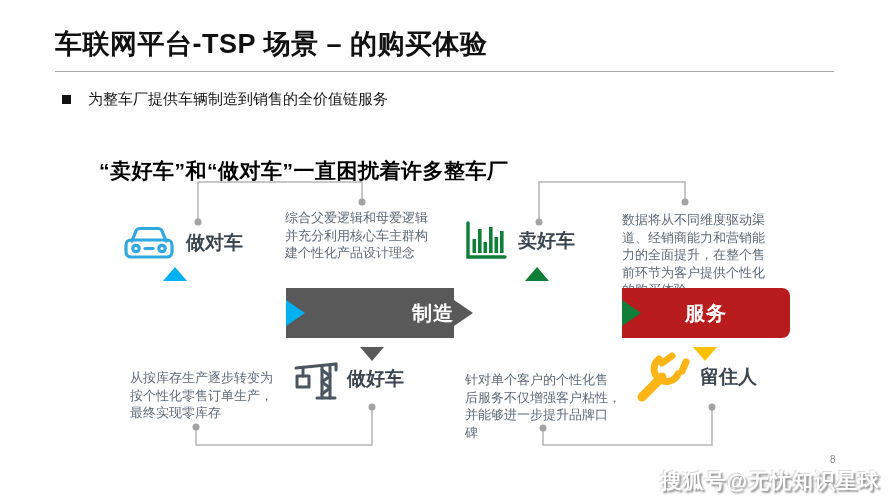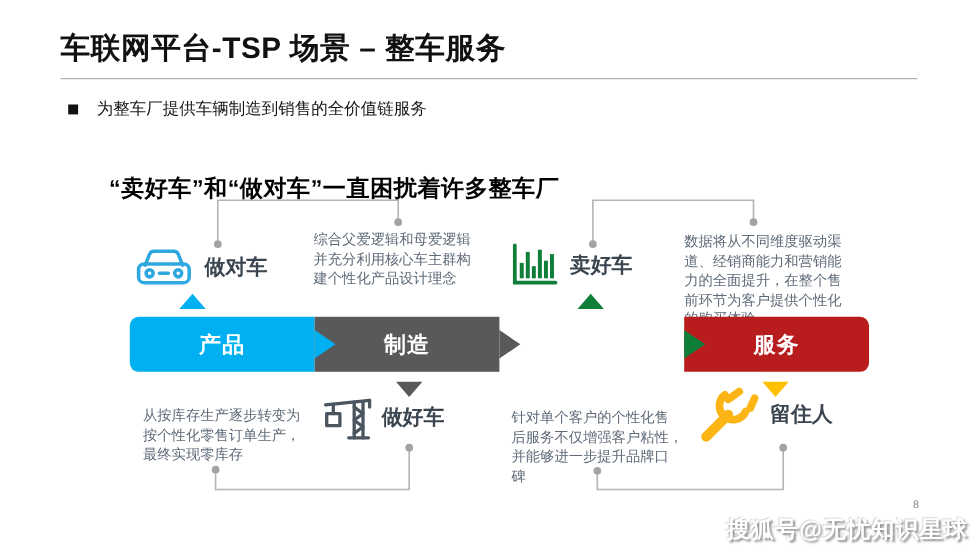--- a/index.html
+++ b/index.html
@@ -24,21 +24,21 @@
   
   .callout-label{font-size:19px;font-weight:bold;color:#3A4550;}
   .lbl-tl{left:186px;top:230px;}
   .lbl-tr{left:518px;top:228px;}
   .lbl-bl{left:347px;top:366px;}
   .lbl-br{left:700px;top:364px;}
   
   .stage{top:288px;height:50px;display:flex;align-items:center;justify-content:center;}
   .stage span{color:#fff;font-size:20px;font-weight:bold;letter-spacing:1px;}
   .st1{left:118px;width:168px;background:#00B0F0;border-radius:8px 0 0 8px;}
-  .st2{left:286px;width:168px;background:#595959;}
+  .st2{left:286px;width:168px;background:#595959;justify-content:flex-end;}
   .st3{left:454px;width:168px;background:#0E7E38;}
   .st4{left:622px;width:168px;background:#b91c1c;border-radius:0 8px 8px 0;}
   .ptr{top:300px;width:0;height:0;border-top:13px solid transparent;border-bottom:13px solid transparent;z-index:3;}
   .ptr1{left:286px;border-left:19px solid #00B0F0;}
   .ptr2{left:454px;border-left:19px solid #595959;}
   .ptr3{left:622px;border-left:19px solid #0E7E38;}
   
   .tri{width:0;height:0;}
   .tri-up-blue{left:163px;top:267px;border-left:12px solid transparent;border-right:12px solid transparent;border-bottom:14px solid #00B0F0;}
   .tri-up-green{left:525px;top:267px;border-left:12px solid transparent;border-right:12px solid transparent;border-bottom:14px solid #0E7E38;}
@@ -48,21 +48,21 @@
   .overlay{left:0;top:0;pointer-events:none;}
   .watermark{right:9px;bottom:5px;font-size:21px;font-weight:bold;color:#ffffff;
     text-shadow:2px 2px 2px #8e8e8e,-1px -1px 1px #d8d8d8;letter-spacing:1px;}
   .pagenum{left:830px;top:454px;font-size:10px;color:#8a8a8a;}
 </style>
 </head>
 <body>
 
 <div class="slide">
 
-  <div class="abs title">车联网平台-TSP 场景 – 整车服务</div>
+  <div class="abs title">车联网平台-TSP 场景 – 的购买体验</div>
   <div class="abs title-rule"></div>
   <div class="abs bullet-row">
     <div class="bullet-sq"></div>
     <div class="bullet-text">为整车厂提供车辆制造到销售的全价值链服务</div>
   </div>
   <div class="abs subtitle">“卖好车”和“做对车”一直困扰着许多整车厂</div>
 
   <svg class="abs overlay" width="889" height="500">
     <g fill="none" stroke="#b5b5b5" stroke-width="1.5">
       <polyline points="198,220 198,182 362,182 362,199"></polyline>
@@ -142,23 +142,20 @@
       <path d="M50 20 L54 11" stroke-width="7"></path>
     </g>
   </svg>
   <div class="abs callout-label lbl-br">留住人</div>
   <div class="abs desc desc-br">针对单个客户的个性化售
 后服务不仅增强客户粘性，
 并能够进一步提升品牌口
 碑</div>
   <div class="abs tri tri-dn-yellow"></div>
 
-  <div class="abs stage st1">
-    <span>产品</span>
-  </div>
   <div class="abs stage st2">
     <span>制造</span>
   </div>
   <div class="abs stage st4">
     <span>服务</span>
   </div>
   <div class="abs ptr ptr1"></div>
   <div class="abs ptr ptr2"></div>
   <div class="abs ptr ptr3"></div>
 

